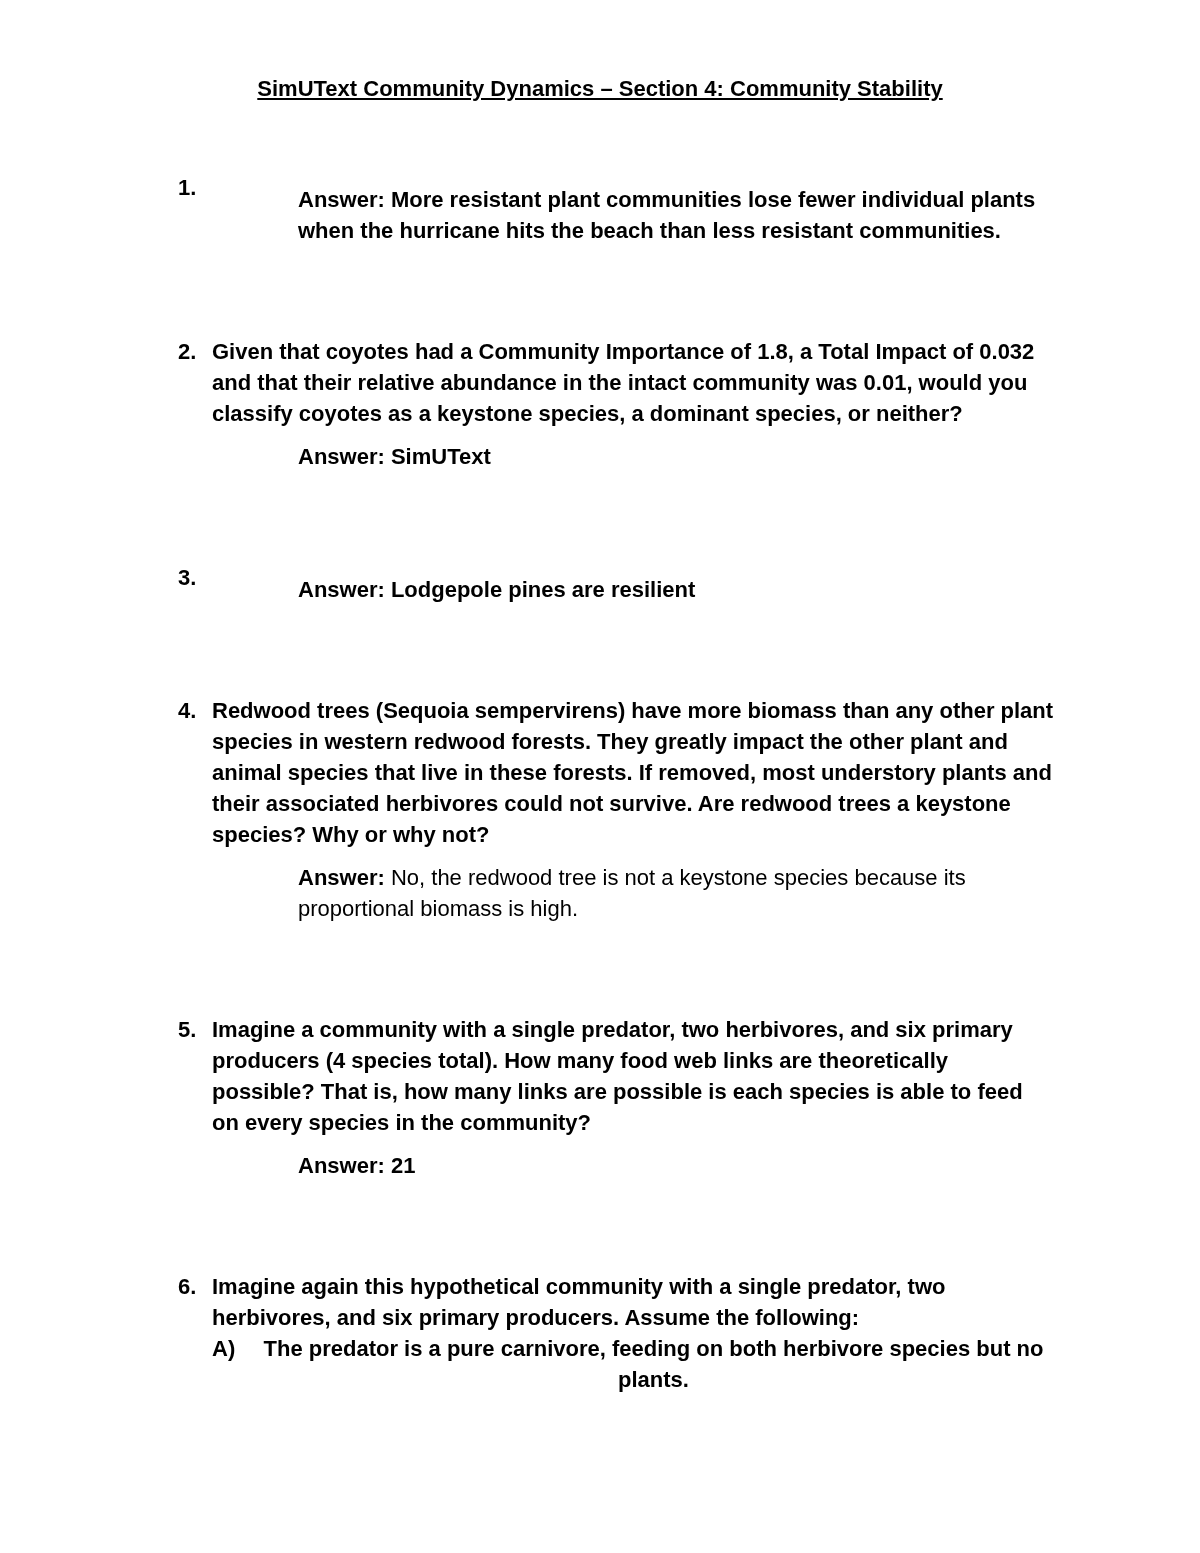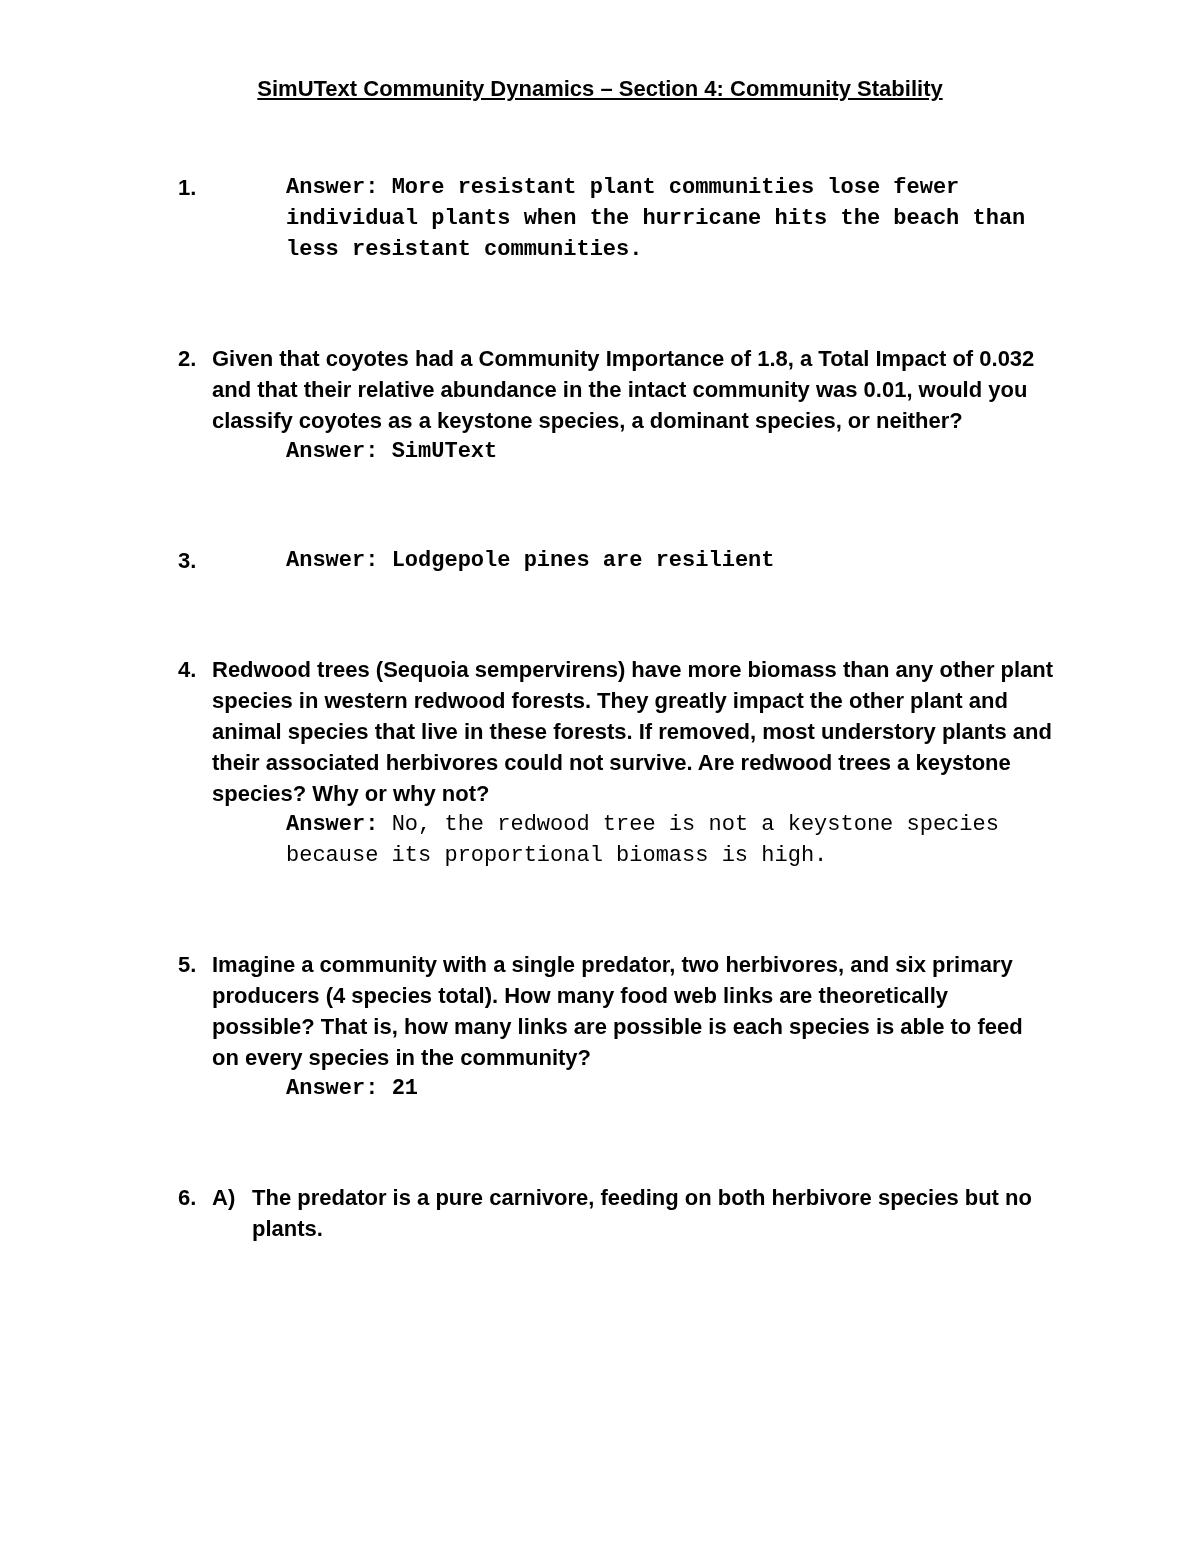--- a/index.html
+++ b/index.html
@@ -42,23 +42,22 @@
   }
   .q-body {
     flex: 1;
     min-width: 0;
   }
   .q-text {
     margin: 0;
     font-weight: bold;
   }
   .answer {
-    margin: 0;
+    margin: 12px;
     padding-left: 74px;
-    font-family: Liberation Mono, monospace;
   }
   .a-label {
     font-weight: bold;
   }
   .a-text {
     font-weight: bold;
   }
   .answer.light .a-text {
     font-weight: normal;
   }
@@ -66,20 +65,21 @@
     margin: 0;
     display: flex;
     font-weight: bold;
   }
   .sub-label {
     width: 40px;
     flex-shrink: 0;
   }
   .sub-text {
     flex: 1;
+    text-align: center;
   }
 </style>
 </head>
 <body>
 
 <div class="page">
 
   <h1 class="doc-title">SimUText Community Dynamics – Section 4: Community Stability</h1>
 
   <div class="question">
@@ -116,20 +116,21 @@
     <span class="q-num">5.</span>
     <div class="q-body">
       <p class="q-text">Imagine a community with a single predator, two herbivores, and six primary producers (4 species total). How many food web links are theoretically possible? That is, how many links are possible is each species is able to feed on every species in the community?</p>
       <p class="answer"><span class="a-label">Answer:</span> <span class="a-text">21</span></p>
     </div>
   </div>
 
   <div class="question">
     <span class="q-num">6.</span>
     <div class="q-body">
+      <p class="q-text">Imagine again this hypothetical community with a single predator, two herbivores, and six primary producers. Assume the following:</p>
       <p class="sub-item">
           <span class="sub-label">A)</span>
           <span class="sub-text">The predator is a pure carnivore, feeding on both herbivore species but no plants.</span>
         </p>
     </div>
   </div>
 
 </div>
 
 </body></html>

